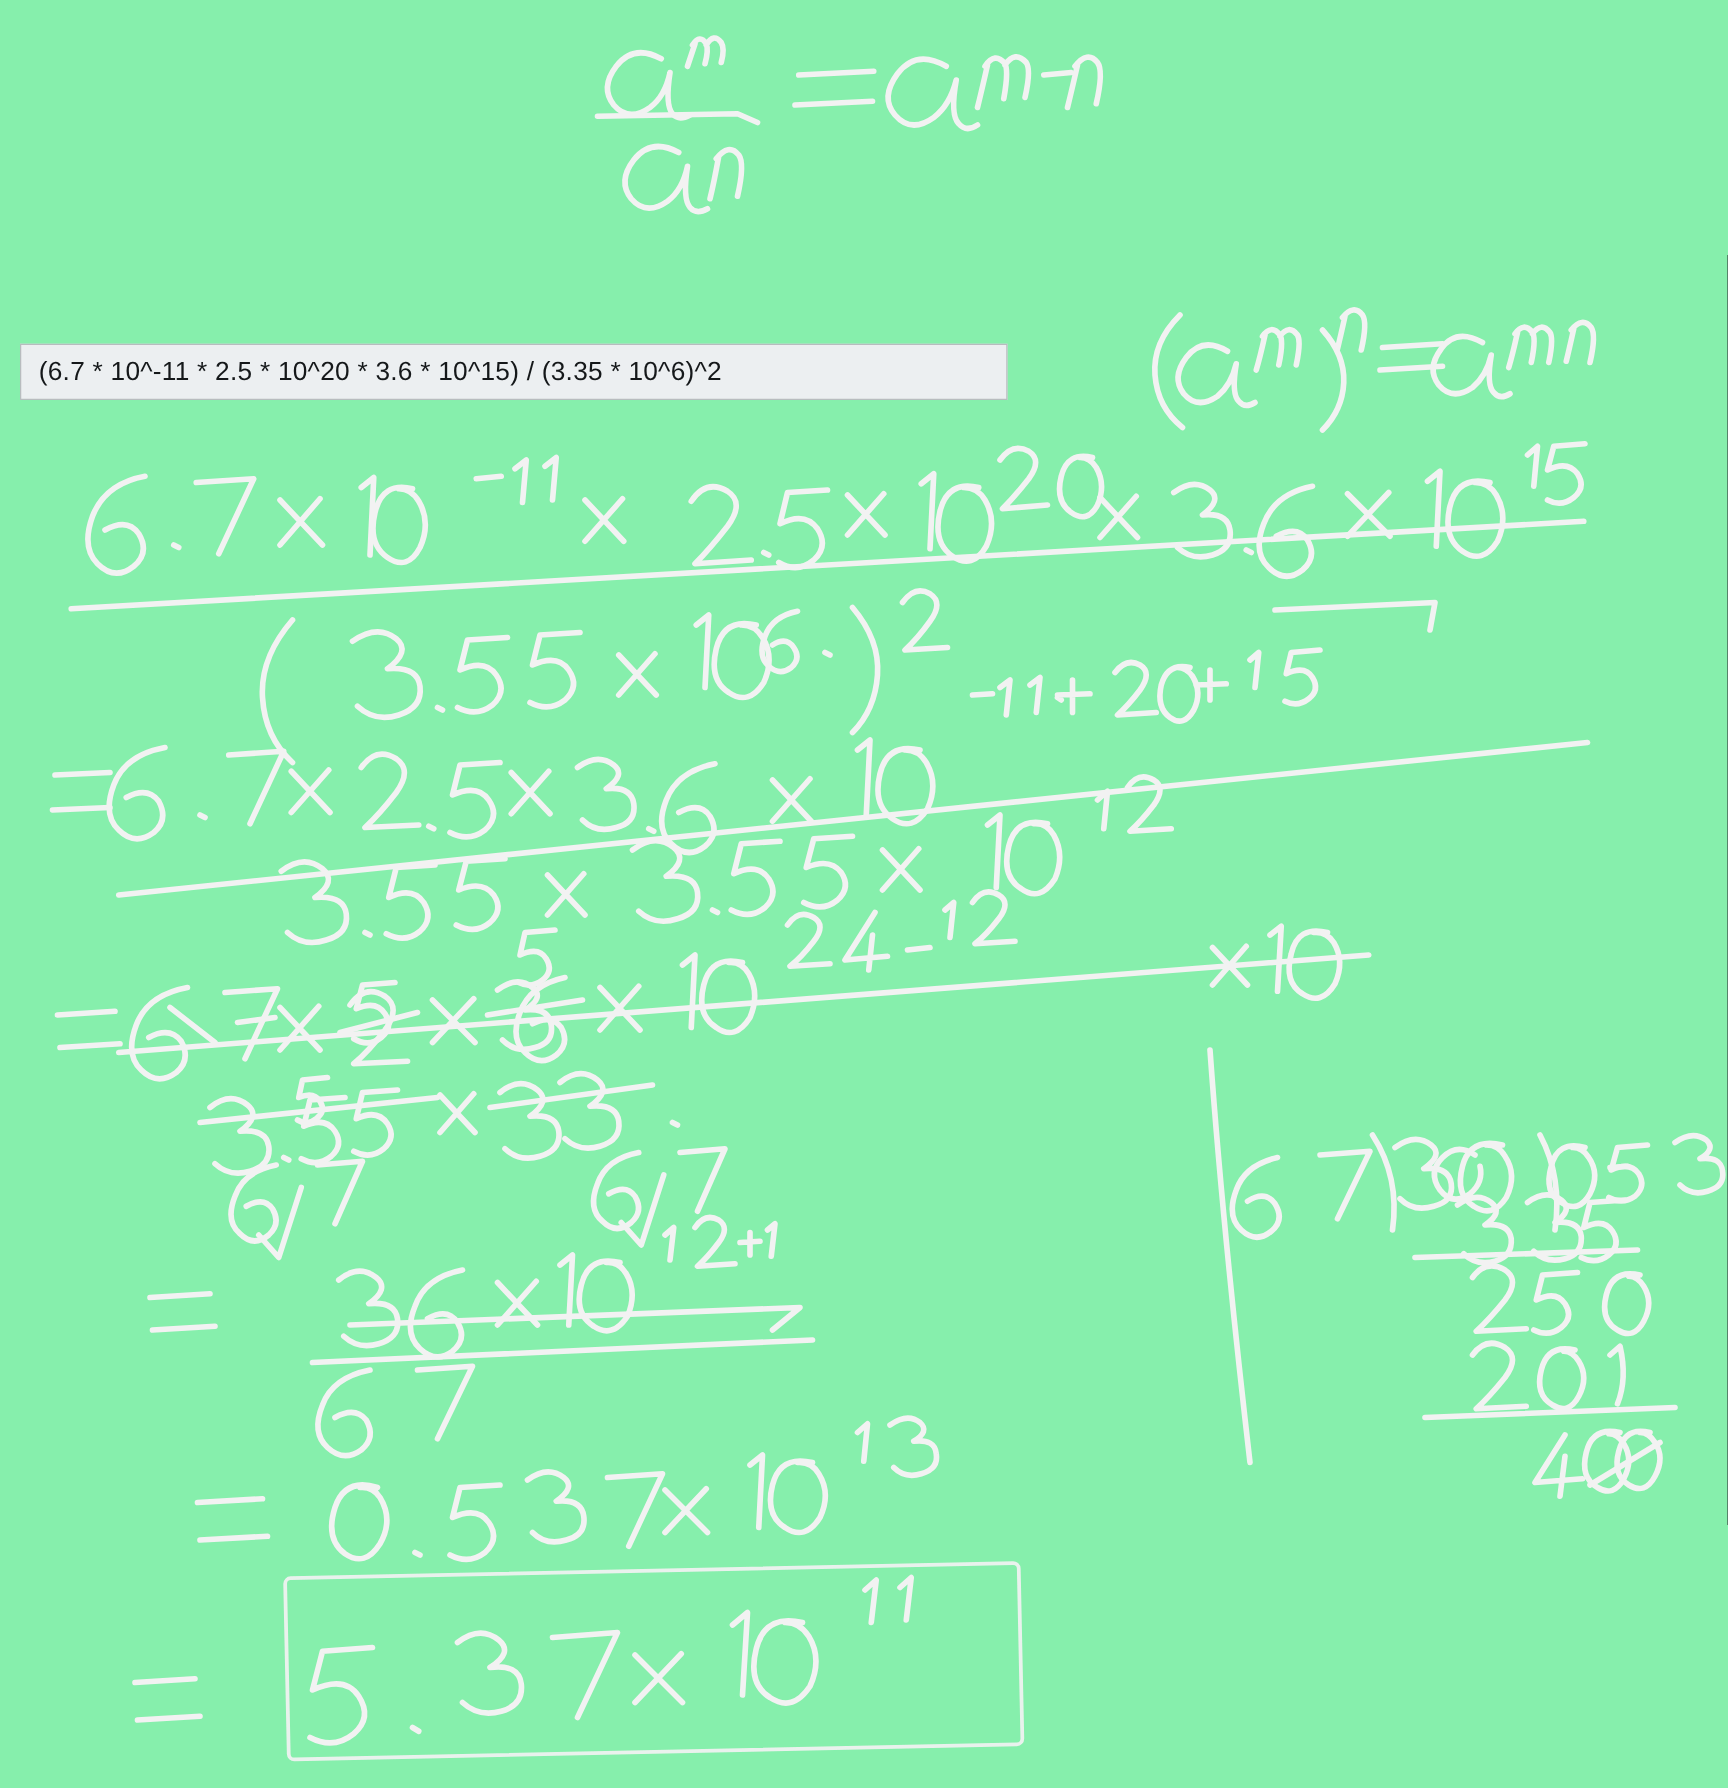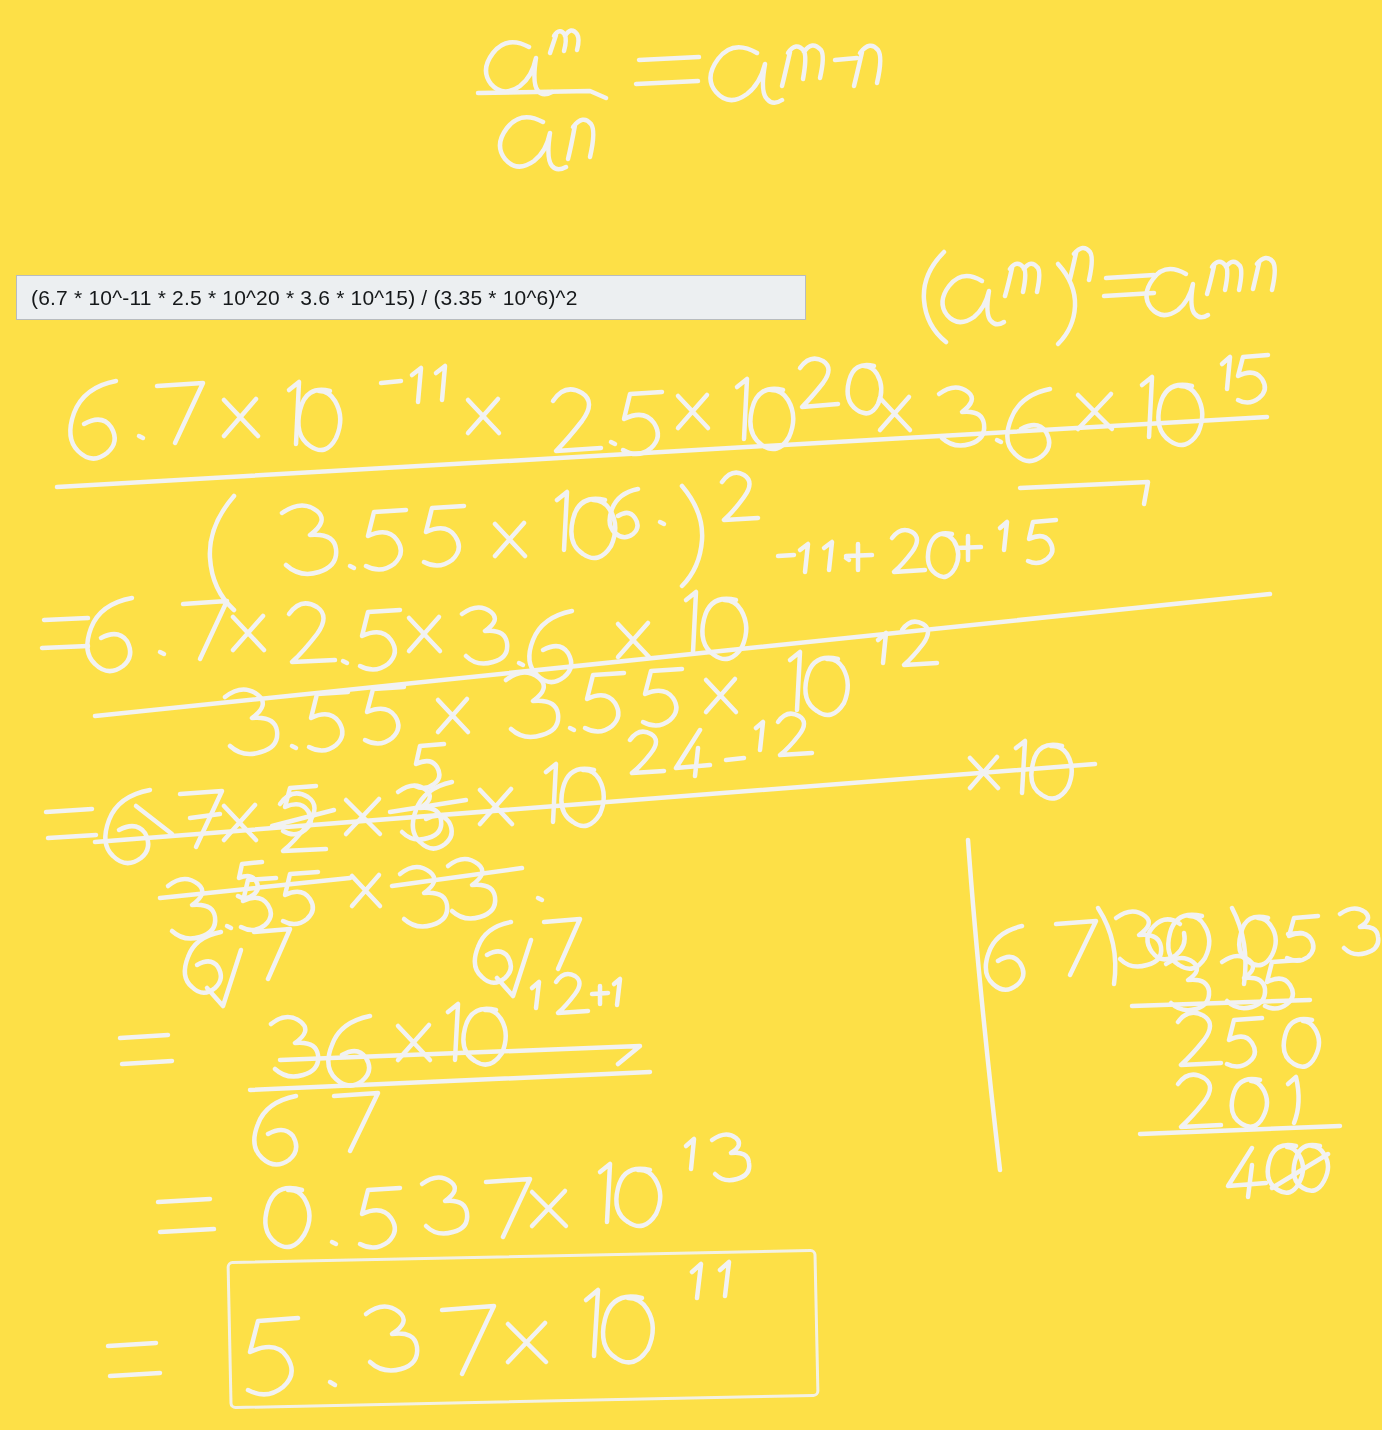--- a/index.html
+++ b/index.html
@@ -12,21 +12,21 @@
     height: 1430px;
     position: relative;
     overflow: hidden;
     font-family: "DejaVu Sans", sans-serif;
     color: #ffffff;
   }
 
   #board {
     position: absolute;
     inset: 0;
-    background: #fde047;
+    background: #86efac;
   }
 
   
   .hand {
     position: absolute;
     left: 0;
     top: 0;
     width: 1382px;
     height: 1430px;
     pointer-events: none;

